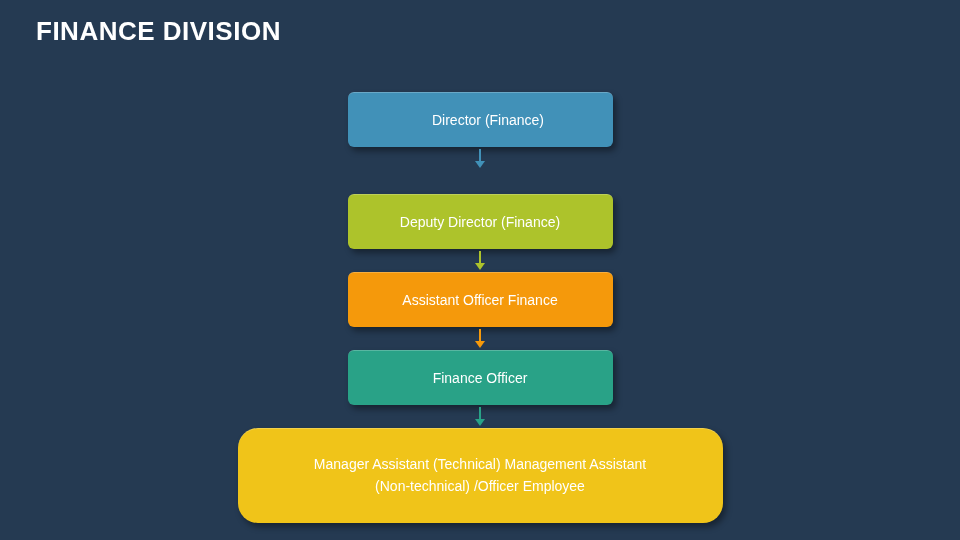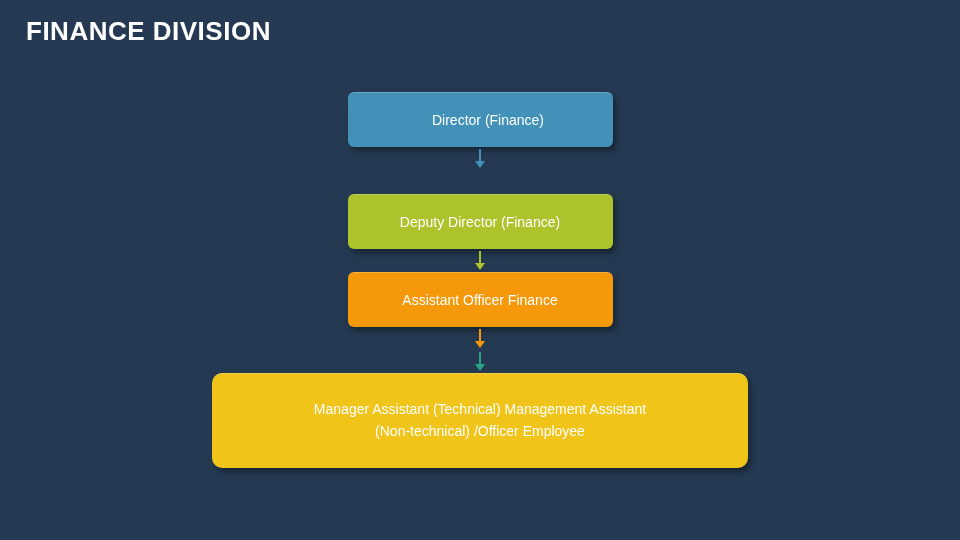--- a/index.html
+++ b/index.html
@@ -14,21 +14,21 @@
   }
   .slide {
     position: relative;
     width: 960px;
     height: 540px;
     background: #253A52;
   }
   .slide-title {
     position: absolute;
     top: 16px;
-    left: 26px;
+    left: 36px;
     margin: 0;
     font-size: 26px;
     font-weight: bold;
     color: #FFFFFF;
     letter-spacing: 0.5px;
   }
   .org-chart {
     position: absolute;
     top: 92px;
     left: 0;
@@ -49,23 +49,23 @@
     text-align: center;
     box-sizing: border-box;
     box-shadow: 3px 4px 6px rgba(0,0,0,0.40);
     border-top: 1px solid rgba(255,255,255,0.22);
   }
   .org-box .label {
     display: block;
     padding: 0 10px;
   }
   .org-box.wide {
-    width: 536px;
+    width: 485px;
     height: 95px;
-    border-radius: 10px;
+    border-radius: 20px;
   }
   .org-box.wide .label {
     max-width: 340px;
     line-height: 1.55;
   }
   .arrow {
     height: 23px;
     display: flex;
     flex-direction: column;
     align-items: center;
@@ -113,20 +113,23 @@
 
     <div class="org-box" style="background: rgb(245, 153, 11);">
       <span class="label">Assistant Officer Finance</span>
     </div>
 
     <div class="arrow" style="color: rgb(245, 153, 11);">
       <div class="stem"></div>
       <div class="head"></div>
     </div>
 
+    <div class="org-box" style="background: rgb(41, 162, 135);">
+      <span class="label">Finance Officer</span>
+    </div>
 
     <div class="arrow" style="color: rgb(41, 162, 135);">
       <div class="stem"></div>
       <div class="head"></div>
     </div>
 
     <div class="org-box wide" style="background: rgb(240, 196, 25);">
       <span class="label">Manager Assistant (Technical) Management Assistant (Non-technical) /Officer Employee</span>
     </div>
 

